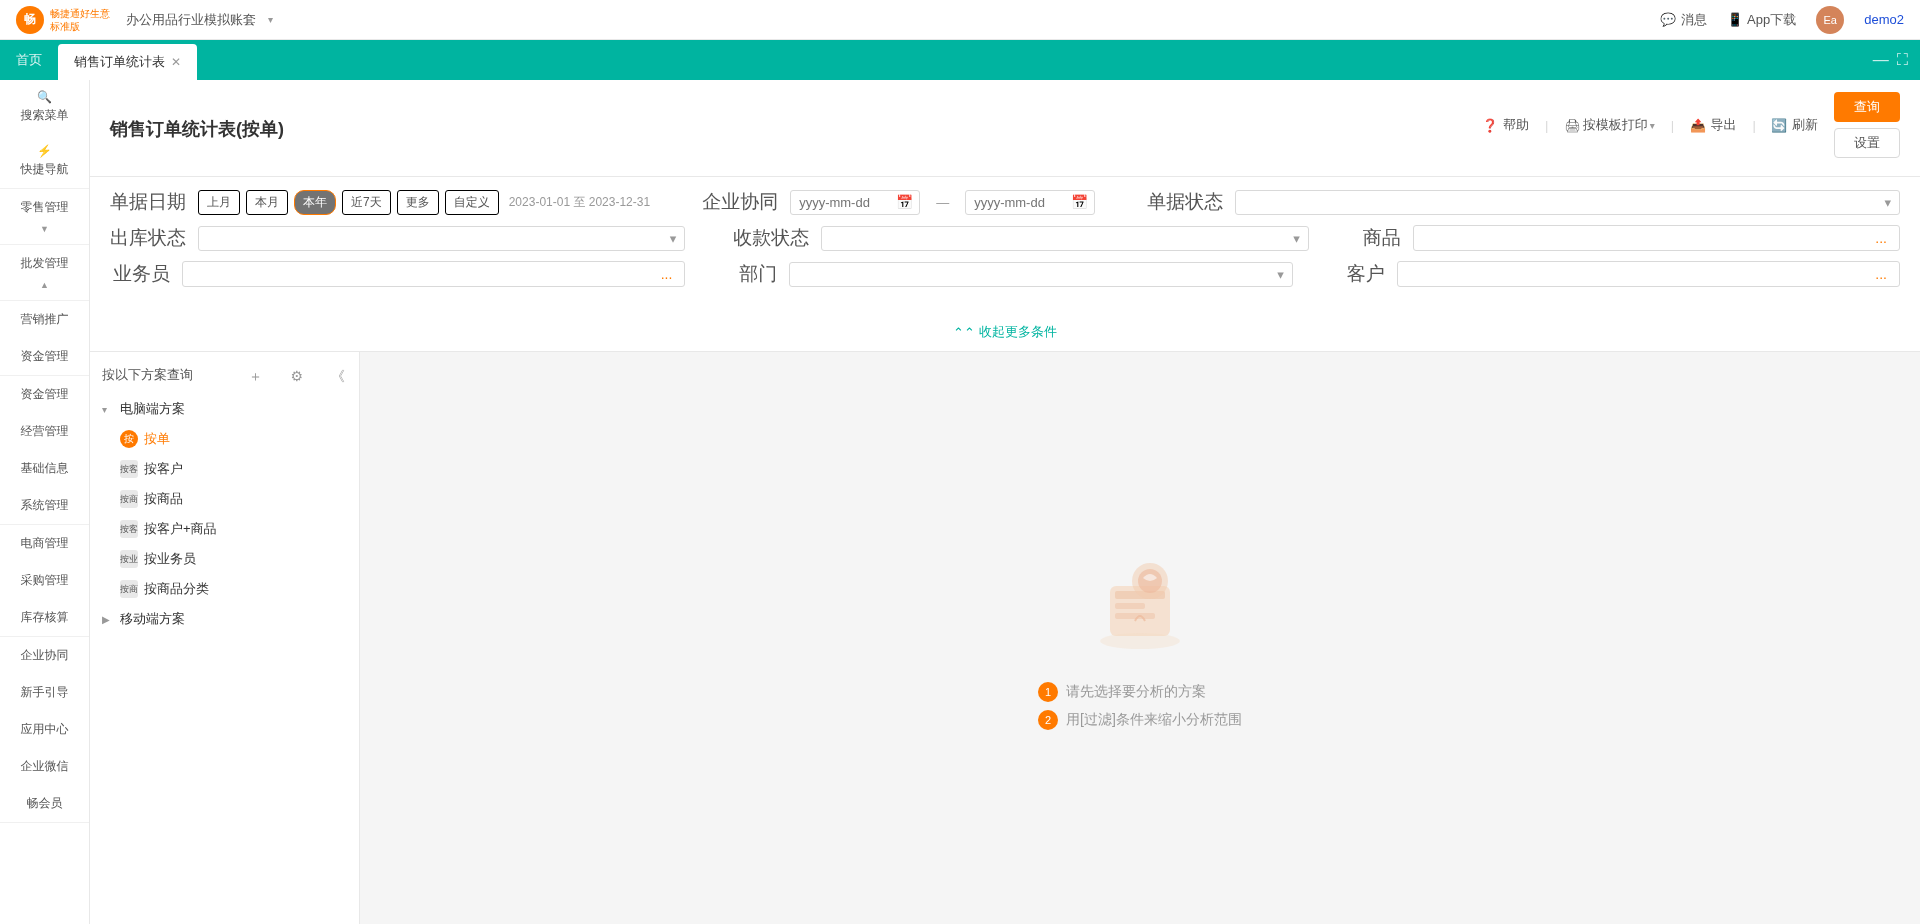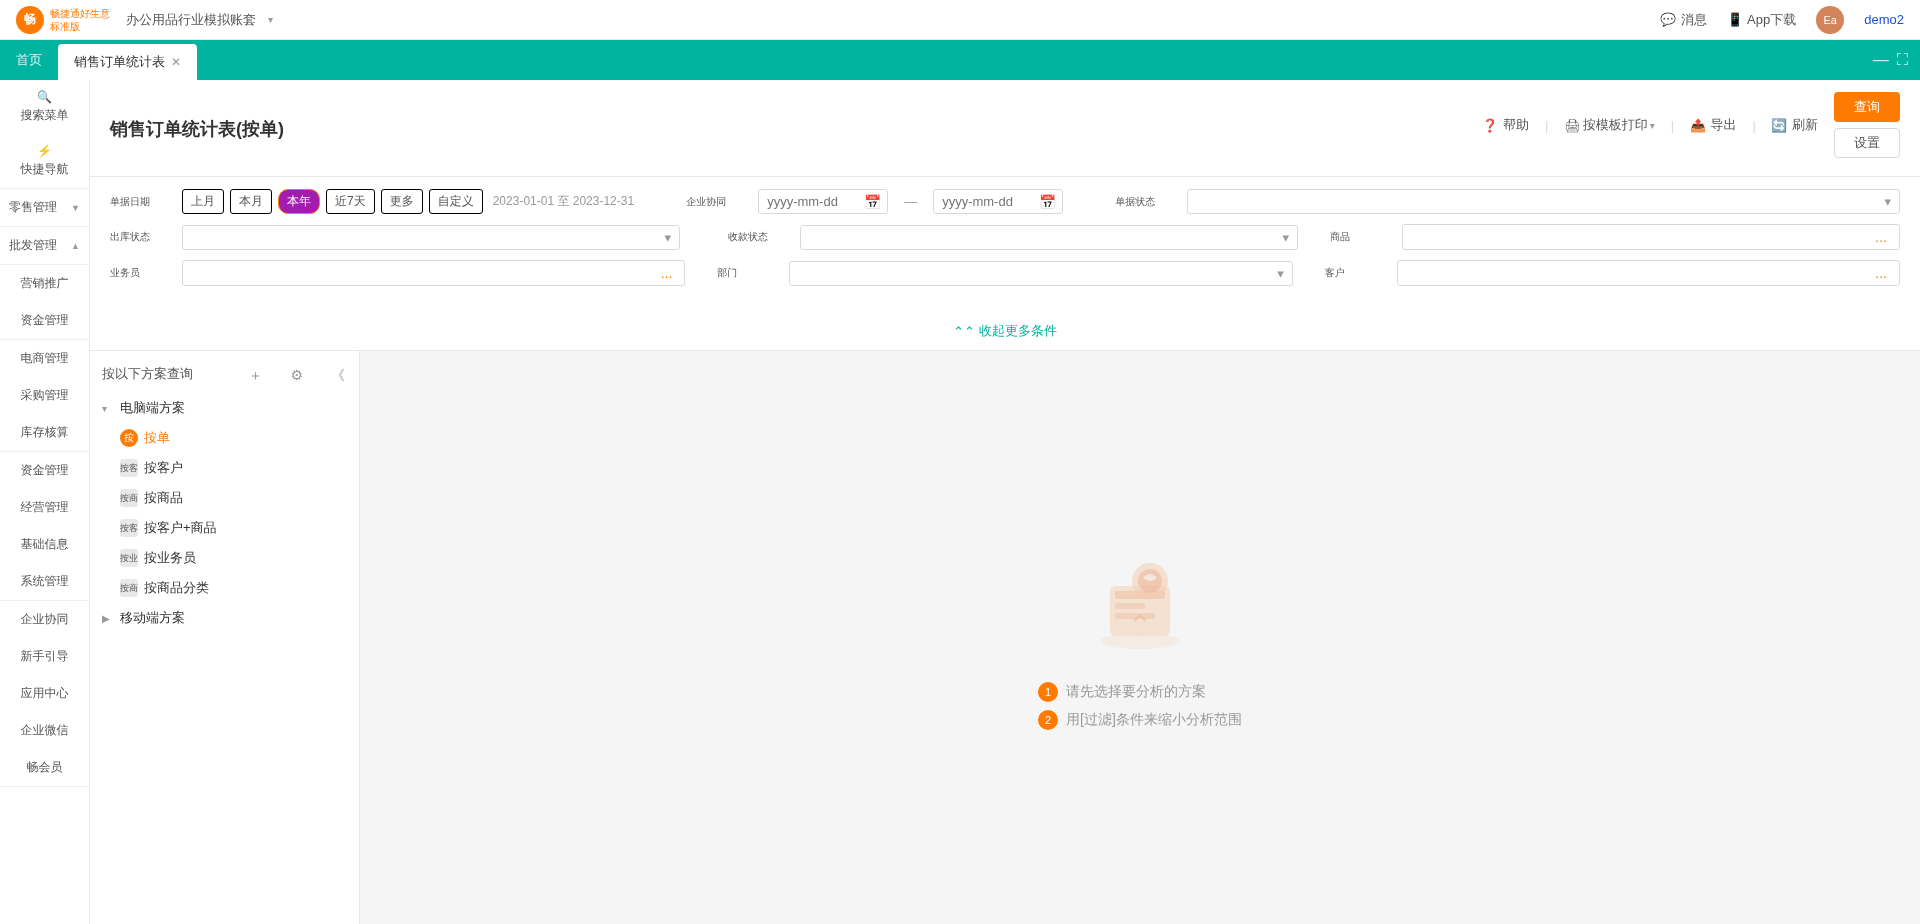--- a/index.html
+++ b/index.html
@@ -26,38 +26,38 @@
     .tab-actions { display: flex; align-items: center; gap: 8px; padding: 0 12px; }
     .tab-action-btn { color: #fff; font-size: 16px; cursor: pointer; opacity: 0.8; }
 
     
     .main-layout { display: flex; flex: 1; overflow: hidden; }
 
     
     .sidebar { width: 90px; background: #fff; border-right: 1px solid #e8e8e8; display: flex; flex-direction: column; overflow-y: auto; }
     .sidebar-section { border-bottom: 1px solid #f0f0f0; }
     .sidebar-item { display: flex; flex-direction: column; align-items: center; justify-content: center; padding: 10px 4px; cursor: pointer; color: #555; font-size: 12px; gap: 3px; text-align: center; }
-    .sidebar-item.has-arrow { flex-direction: row; justify-content: center; gap: 14px; font-size: 12px; }
+    .sidebar-item.has-arrow { flex-direction: column; justify-content: center; gap: 8px; font-size: 12px; }
     .sidebar-item .arrow { font-size: 9px; color: #999; }
     .sidebar-label { font-size: 12px; }
 
     
     .content-area { flex: 1; display: flex; flex-direction: column; overflow: hidden; }
     .page-title { font-size: 18px; font-weight: bold; color: #333; flex: 1; }
     .page-actions { display: flex; align-items: center; gap: 16px; padding-bottom: 8px; }
     .page-action-btn { display: flex; align-items: center; gap: 4px; color: #555; font-size: 13px; cursor: pointer; }
     .action-divider { color: #d9d9d9; }
     .template-print-btn { display: flex; align-items: center; gap: 2px; }
     .query-btn { background: #ff7a00; color: #fff; border: none; border-radius: 4px; padding: 6px 20px; font-size: 13px; cursor: pointer; }
     .settings-btn { border: 1px solid #d9d9d9; background: #fff; color: #555; border-radius: 4px; padding: 5px 12px; font-size: 13px; cursor: pointer; }
     .filter-row { display: flex; align-items: center; gap: 12px; margin-bottom: 10px; flex-wrap: nowrap; }
-    .filter-label { font-size: 10px; color: #555; white-space: nowrap; min-width: 60px; }
+    .filter-label { font-size: 19px; color: #555; white-space: nowrap; min-width: 60px; text-align: right; }
     .filter-date-group { display: flex; align-items: center; gap: 6px; }
     .date-btn { padding: 3px 8px; border: 1px solid #000000; border-radius: 3px; background: #fff; font-size: 12px; cursor: pointer; color: #555; }
-    .date-btn.active { background: #a21caf; color: #fff; border-color: #ff7a00; border-radius: 10px; }
+    .date-btn.active { background: #737373; color: #fff; border-color: #ff7a00; border-radius: 10px; }
     .date-range-text { font-size: 12px; color: #999; margin-left: 4px; }
     .filter-date-input { border: 1px solid #d9d9d9; border-radius: 3px; padding: 4px 28px 4px 8px; font-size: 13px; color: #bbb; background: #fff; width: 130px; position: relative; }
     .date-input-wrapper { position: relative; display: inline-flex; align-items: center; }
     .date-input-wrapper .cal-icon { position: absolute; right: 6px; color: #ff7a00; font-size: 14px; }
     .filter-dash { color: #999; padding: 0 4px; }
     .filter-select-wrapper { border: 1px solid #d9d9d9; border-radius: 3px; padding: 4px 8px; font-size: 13px; color: #555; background: #fff; display: flex; align-items: center; gap: 4px; cursor: pointer; min-width: 200px; }
     .filter-select-wrapper .chevron-icon { margin-left: auto; color: #999; }
     .filter-ellipsis { color: #ff7a00; cursor: pointer; font-size: 14px; padding: 0 4px; }
     .collapse-btn { display: flex; align-items: center; gap: 4px; color: #00b4a0; font-size: 13px; cursor: pointer; margin: 8px auto 0; width: fit-content; }
 
@@ -165,41 +165,41 @@
     <div class="sidebar-section">
       <div class="sidebar-item">
         <span class="sidebar-label">营销推广</span>
       </div>
       <div class="sidebar-item">
         <span class="sidebar-label">资金管理</span>
       </div>
     </div>
     <div class="sidebar-section">
       <div class="sidebar-item">
+        <span class="sidebar-label">资金管理</span>
+      </div>
+      <div class="sidebar-item">
+        <span class="sidebar-label">经营管理</span>
+      </div>
+      <div class="sidebar-item">
+        <span class="sidebar-label">基础信息</span>
+      </div>
+      <div class="sidebar-item">
+        <span class="sidebar-label">系统管理</span>
+      </div>
+    </div>
+    <div class="sidebar-section">
+      <div class="sidebar-item">
         <span class="sidebar-label">电商管理</span>
       </div>
       <div class="sidebar-item">
         <span class="sidebar-label">采购管理</span>
       </div>
       <div class="sidebar-item">
         <span class="sidebar-label">库存核算</span>
-      </div>
-    </div>
-    <div class="sidebar-section">
-      <div class="sidebar-item">
-        <span class="sidebar-label">资金管理</span>
-      </div>
-      <div class="sidebar-item">
-        <span class="sidebar-label">经营管理</span>
-      </div>
-      <div class="sidebar-item">
-        <span class="sidebar-label">基础信息</span>
-      </div>
-      <div class="sidebar-item">
-        <span class="sidebar-label">系统管理</span>
       </div>
     </div>
     <div class="sidebar-section">
       <div class="sidebar-item">
         <span class="sidebar-label">企业协同</span>
       </div>
       <div class="sidebar-item">
         <span class="sidebar-label">新手引导</span>
       </div>
       <div class="sidebar-item">

